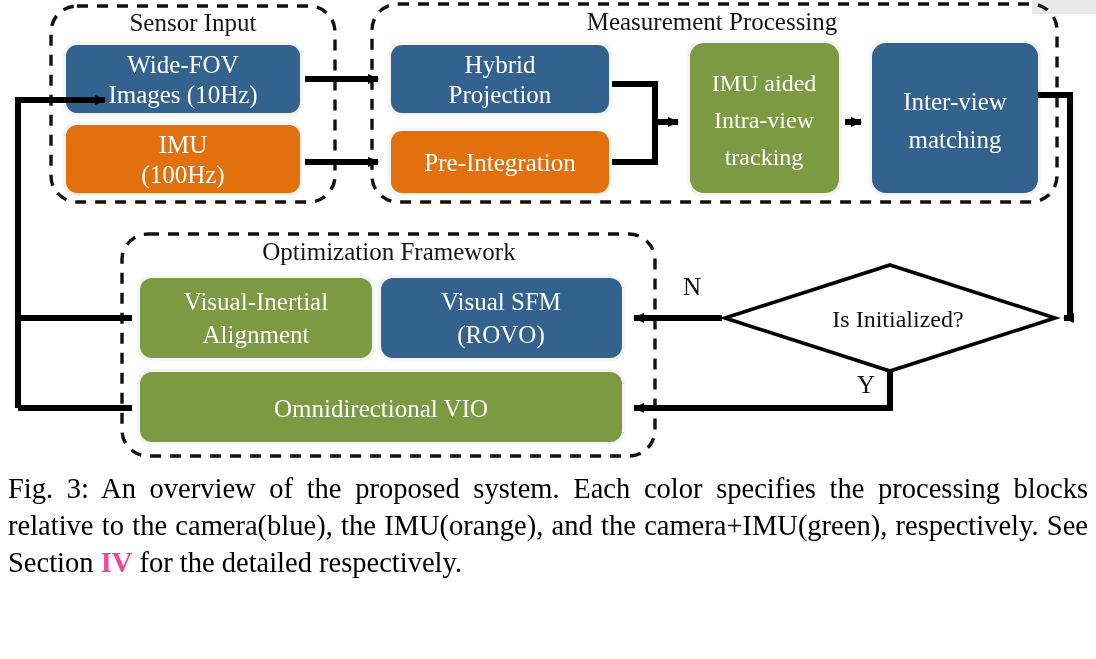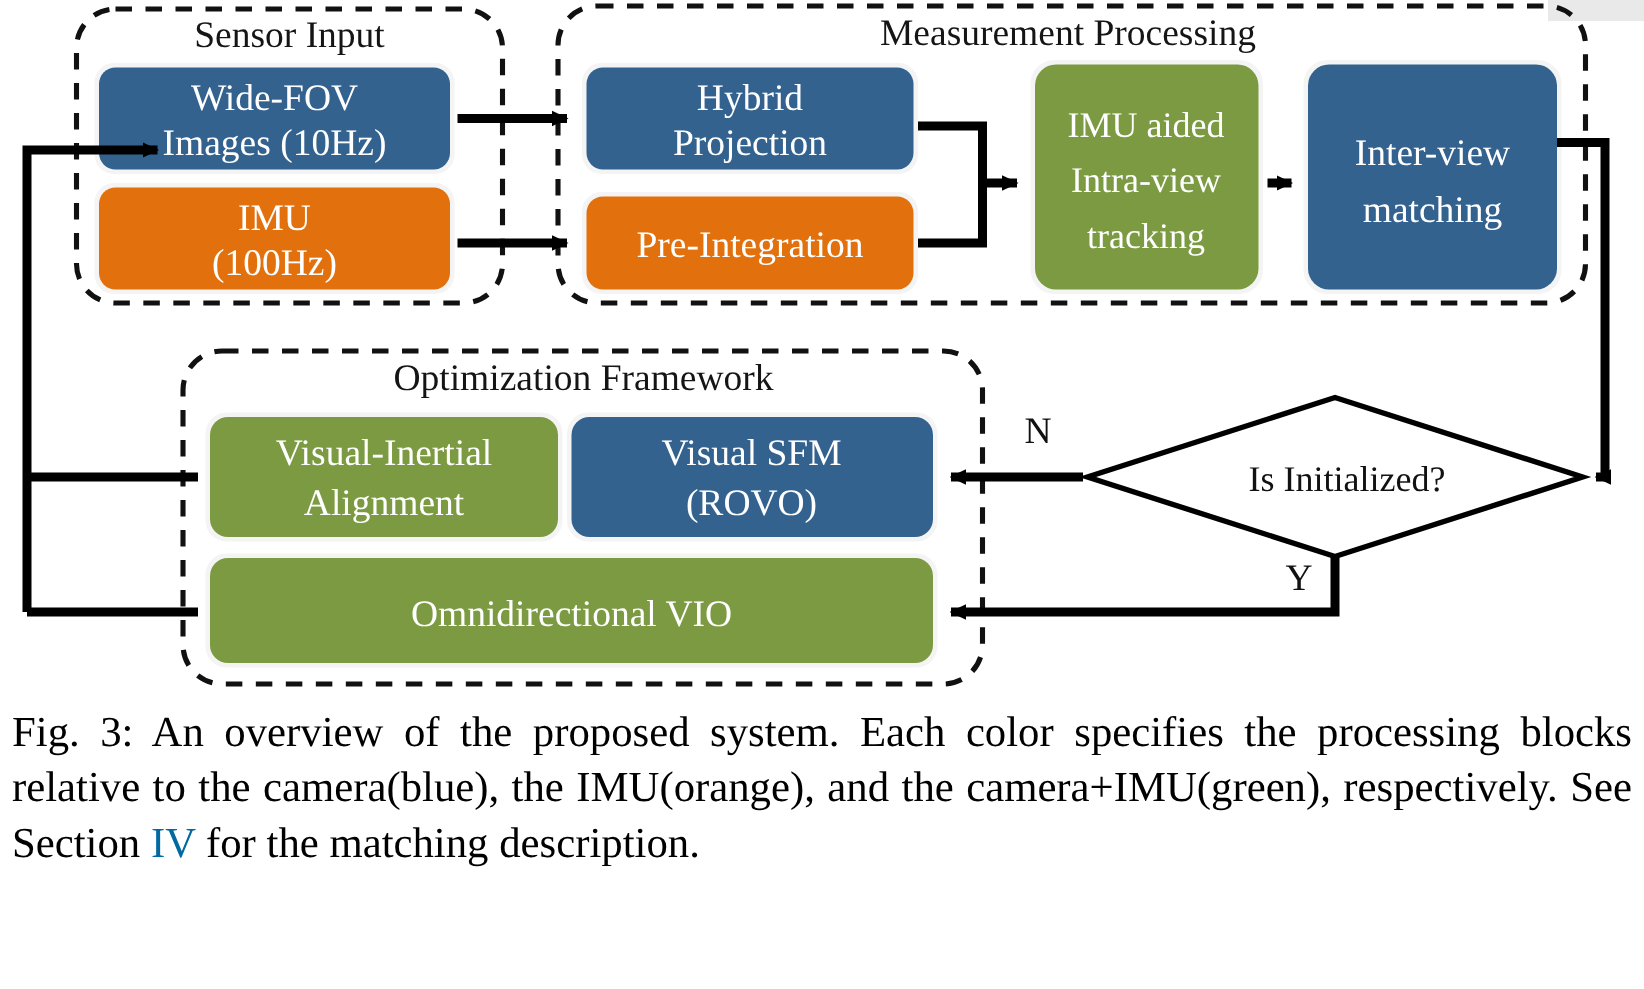--- a/index.html
+++ b/index.html
@@ -27,21 +27,21 @@
     left: 8px;
     top: 470px;
     width: 1080px;
     font-family: "Liberation Serif", serif;
     font-size: 28.5px;
     line-height: 37px;
     text-align: justify;
     color: #000000;
   }
   .caption b { font-weight: normal; }
-  .ref { color: #0369a1; }
+  .ref { color: #ec4899; font-weight: bold; }
   .blk-label {
     font-family: "Liberation Serif", serif;
     fill: #ffffff;
   }
   .grp-label {
     font-family: "Liberation Serif", serif;
     fill: #151515;
     font-size: 25px;
   }
   .dia-label {
@@ -182,14 +182,14 @@
     <line x1="132" y1="408" x2="18" y2="408"></line>
 
     <path d="M18,408 L18,100 L105,100" marker-end="url(#arwbig)"></path>
   </g>
 
   <text class="branch-label" x="692" y="295" text-anchor="middle">N</text>
   <text class="branch-label" x="866" y="393" text-anchor="middle">Y</text>
 </svg>
 
 <div class="caption">
-  <b>Fig. 3:</b><span> An overview of the proposed system. Each color specifies the processing blocks relative to the camera(blue), the IMU(orange), and the camera+IMU(green), respectively. See Section </span><span class="ref">IV</span><span> for the matching description.</span>
+  <b>Fig. 3:</b><span> An overview of the proposed system. Each color specifies the processing blocks relative to the camera(blue), the IMU(orange), and the camera+IMU(green), respectively. See Section </span><span class="ref">IV</span><span> for the detailed respectively.</span>
 </div>
 
 </body></html>

